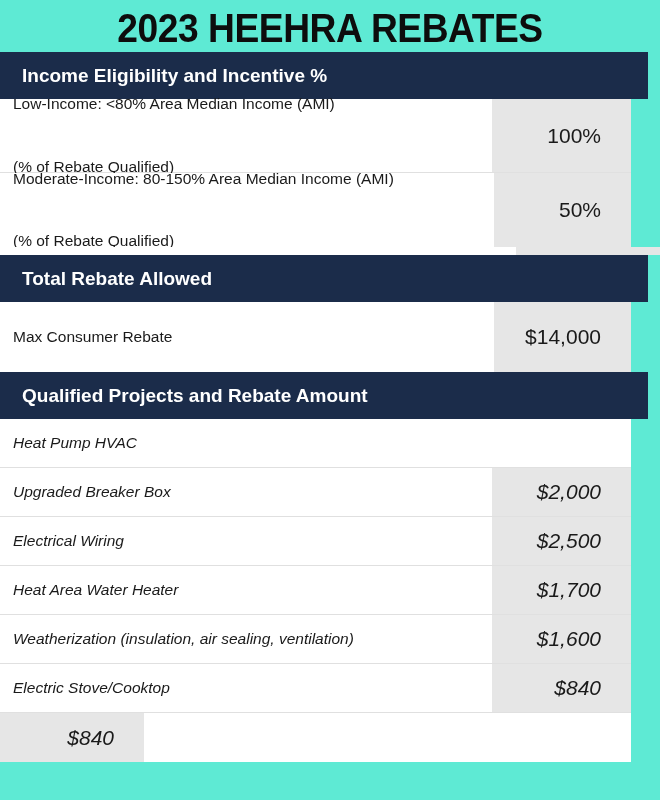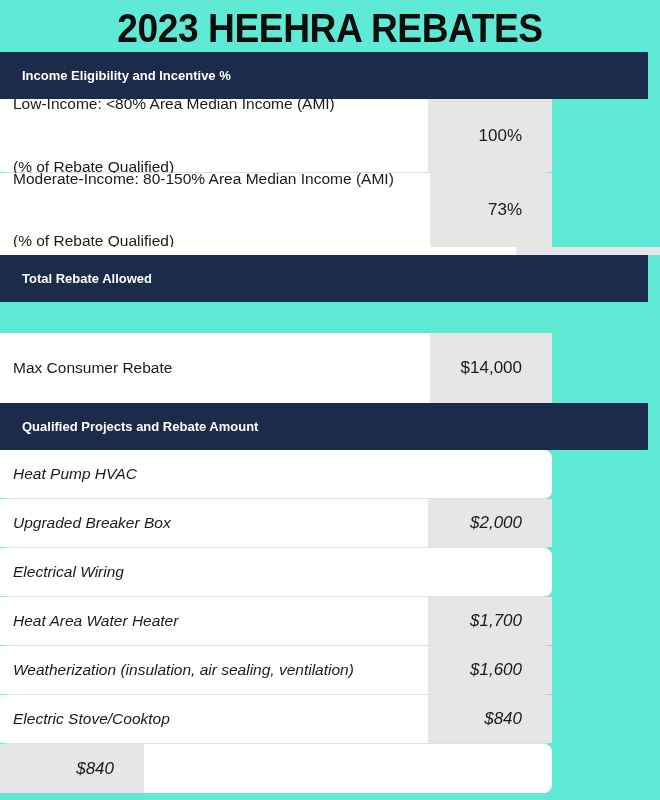--- a/index.html
+++ b/index.html
@@ -42,39 +42,38 @@
   
   .table {
     position: relative;
     width: 660px;
   }
 
   
   .section-head {
     background: #1b2c4a;
     color: #ffffff;
-    font-size: 13px;
+    font-size: 19px;
     font-weight: bold;
     height: 47px;
     line-height: 47px;
     padding-left: 22px;
     box-sizing: border-box;
     width: 648px;
     white-space: nowrap;
     overflow: hidden;
   }
 
   
   .row {
     display: flex;
-    width: 552px;
+    width: 631px;
     background: #ffffff;
     border-bottom: 1px solid #e0e0e0;
     box-sizing: border-box;
-    border-radius: 8px;
   }
   .row.no-line {
     border-bottom: none;
     gap: 10px;
   }
 
   .row-label {
     width: 516px;
     box-sizing: border-box;
     padding-left: 13px;
@@ -86,32 +85,32 @@
     justify-content: center;
     background: #ffffff;
   }
   .row-label .l1 { line-height: 1.45; }
   .row-label .l2 { line-height: 1.45; margin-top: 40px; }
 
   .row-value {
     width: 144px;
     box-sizing: border-box;
     background: #e6e6e6;
-    font-size: 17px;
+    font-size: 21px;
     color: #1a1a1a;
     display: flex;
     align-items: center;
     justify-content: flex-end;
     padding-right: 30px;
   }
 
   
   .h-two  { height: 74px; }
   .h-one  { height: 49px; font-style: italic; }
-  .h-rebate { height: 70px; margin-top: 31px; }
+  .h-rebate { height: 70px; }
   .gap-grey {
     height: 8px;
     width: 660px;
     display: flex;
   }
   .gap-grey .gl { width: 516px; background:#ffffff; }
   .gap-grey .gr { width: 144px; background:#e6e6e6; }
 </style>
 </head>
 <body>
@@ -130,21 +129,21 @@
         <span class="l2">(% of Rebate Qualified)</span>
       </div>
       <div class="row-value">100%</div>
     </div>
 
     <div class="row h-two no-line">
       <div class="row-label">
         <span class="l1">Moderate-Income: 80-150% Area Median Income (AMI)</span>
         <span class="l2">(% of Rebate Qualified)</span>
       </div>
-      <div class="row-value">73%</div>
+      <div class="row-value">50%</div>
     </div>
 
     <div class="gap-grey">
       <div class="gl"></div>
       <div class="gr"></div>
     </div>
 
     <div class="section-head">Total Rebate Allowed</div>
 
     <div class="row h-rebate no-line">
@@ -166,20 +165,21 @@
       <div class="row-label">
         <span class="l1">Upgraded Breaker Box</span>
       </div>
       <div class="row-value">$2,000</div>
     </div>
 
     <div class="row h-one">
       <div class="row-label">
         <span class="l1">Electrical Wiring</span>
       </div>
+      <div class="row-value">$2,500</div>
     </div>
 
     <div class="row h-one">
       <div class="row-label">
         <span class="l1">Heat Area Water Heater</span>
       </div>
       <div class="row-value">$1,700</div>
     </div>
 
     <div class="row h-one">

